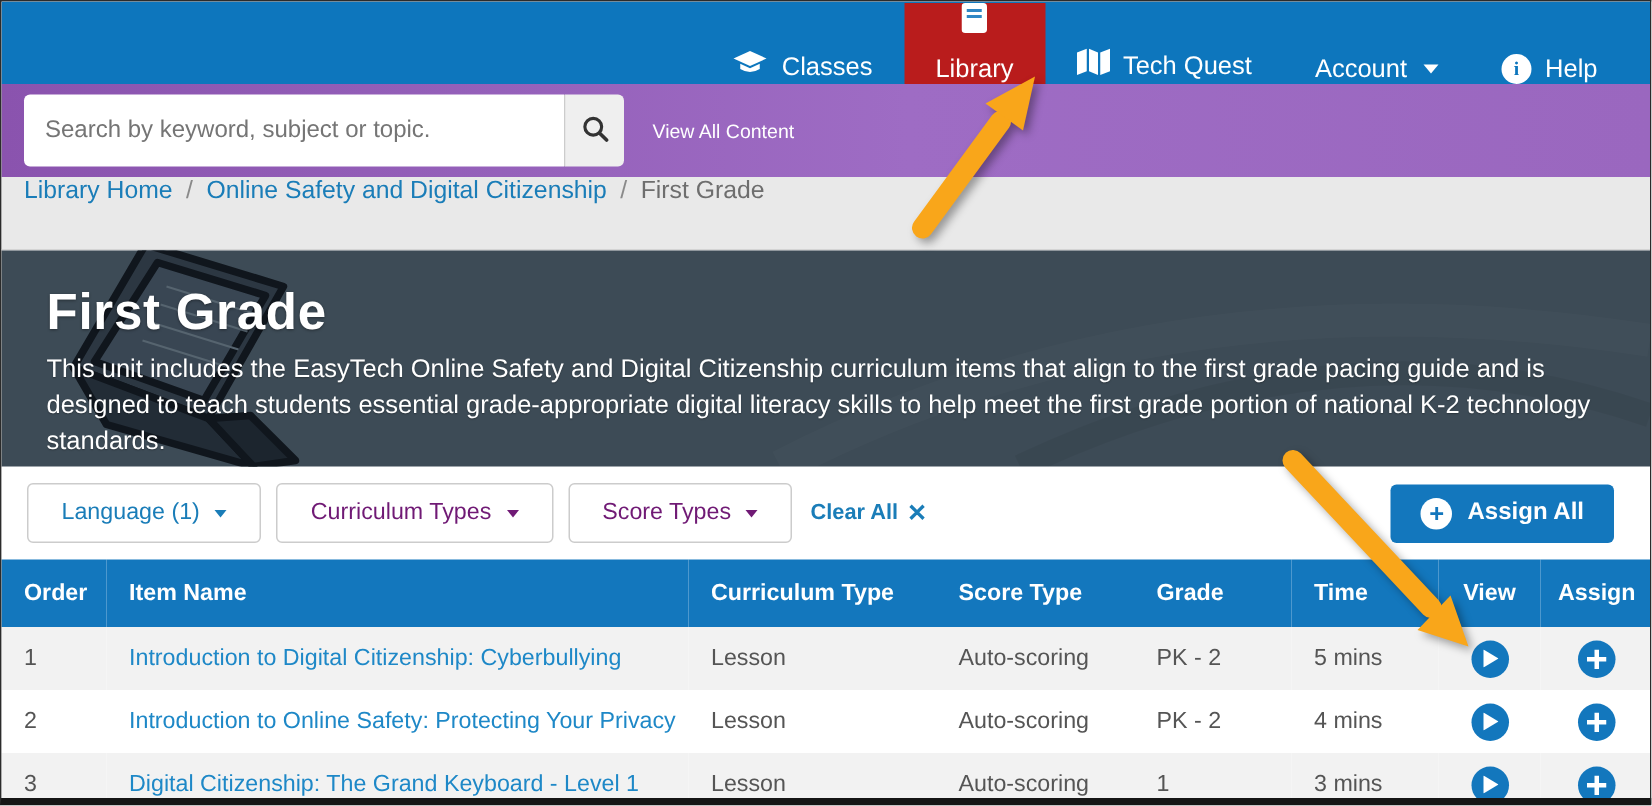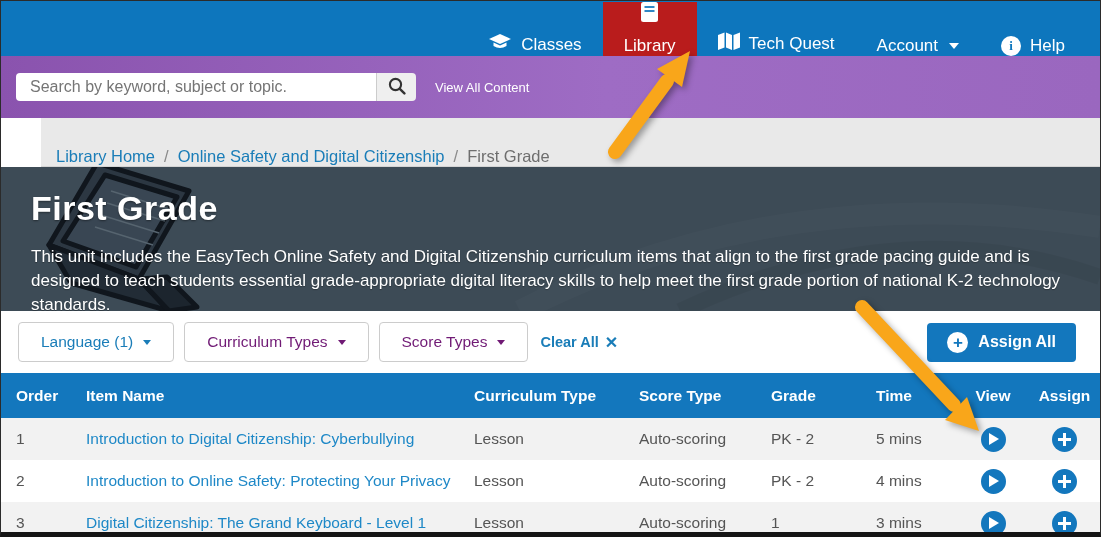--- a/index.html
+++ b/index.html
@@ -40,59 +40,58 @@
     display:flex; align-items:center; justify-content:center;
     font-family:"Liberation Serif", serif;
   }
 
   
   .search-row {
     height:62px;
     background:linear-gradient(to right,#8a53ae,#9e6cc4 55%, #9a67bf);
     display:flex; align-items:center; padding-left:15px;
   }
-  .search-group { display:flex; height:28px; }
+  .search-group { display:flex; height:48px; }
   .search-input {
     width:360px; border:none; outline:none;
     border-radius:4px 0 0 4px; padding:0 14px;
     font-size:16px; color:#555; font-family:"Liberation Sans",sans-serif;
   }
   .search-input::placeholder { color:#757575; opacity:1; }
   .search-btn {
     width:40px; background:#efefef; border:none; border-left:1px solid #ccc;
     border-radius:0 4px 4px 0; display:flex; align-items:center; justify-content:center;
     cursor:pointer;
   }
   .view-all { color:#fff; font-size:13px; font-weight:normal; margin-left:19px; cursor:pointer; }
 
   
   .breadcrumb {
     height:49px; background:#e9e9e9; border-bottom:1px solid #d4d4d4;
-    display:flex; align-items:flex-end; padding-left:15px; font-size:16.5px;
+    display:flex; align-items:flex-start; padding-left:15px; font-size:16.5px;
     gap:9px;
-    margin-left:40px;
   }
   .crumb-link { color:#1a7db8; cursor:pointer; }
   .crumb-sep { color:#8a8a8a; }
   .crumb-current { color:#6e6e6e; }
 
   
   .hero {
     height:144px; background:#3d4b56; color:#fff; position:relative;
     overflow:hidden; padding:16px 30px 0 30px;
   }
   .hero-art { position:absolute; left:18px; top:-6px; pointer-events:none; }
   .hero-swoosh { position:absolute; right:0; top:0; pointer-events:none; opacity:.5;}
   .hero-title {
     font-size:34px; font-weight:bold; position:relative; z-index:2;
     margin-top:6px; letter-spacing:.5px;
     text-shadow:0 1px 2px rgba(0,0,0,.4);
   }
   .hero-desc {
-    font-size:17px; line-height:1.42; margin-top:17px; position:relative; z-index:2;
+    font-size:17px; line-height:1.42; margin-top:6px; position:relative; z-index:2;
     max-width:1045px; text-shadow:0 1px 1px rgba(0,0,0,.3);
   }
 
   
   .filter-row {
     height:62px; background:#fff; display:flex; align-items:center;
     padding:0 24px 0 17px; gap:10px;
   }
   .filter-btn {
     background:#fff; border:1px solid #ccc; border-radius:4px;

